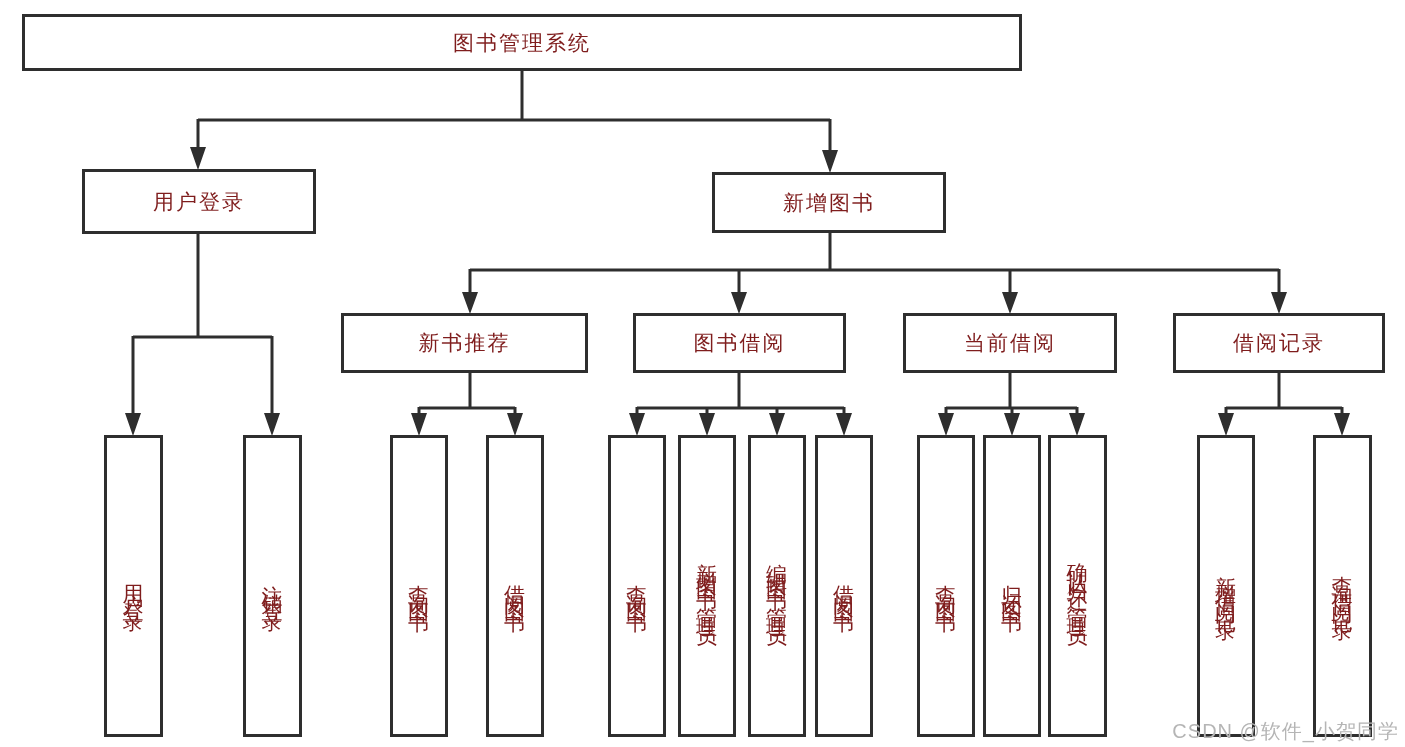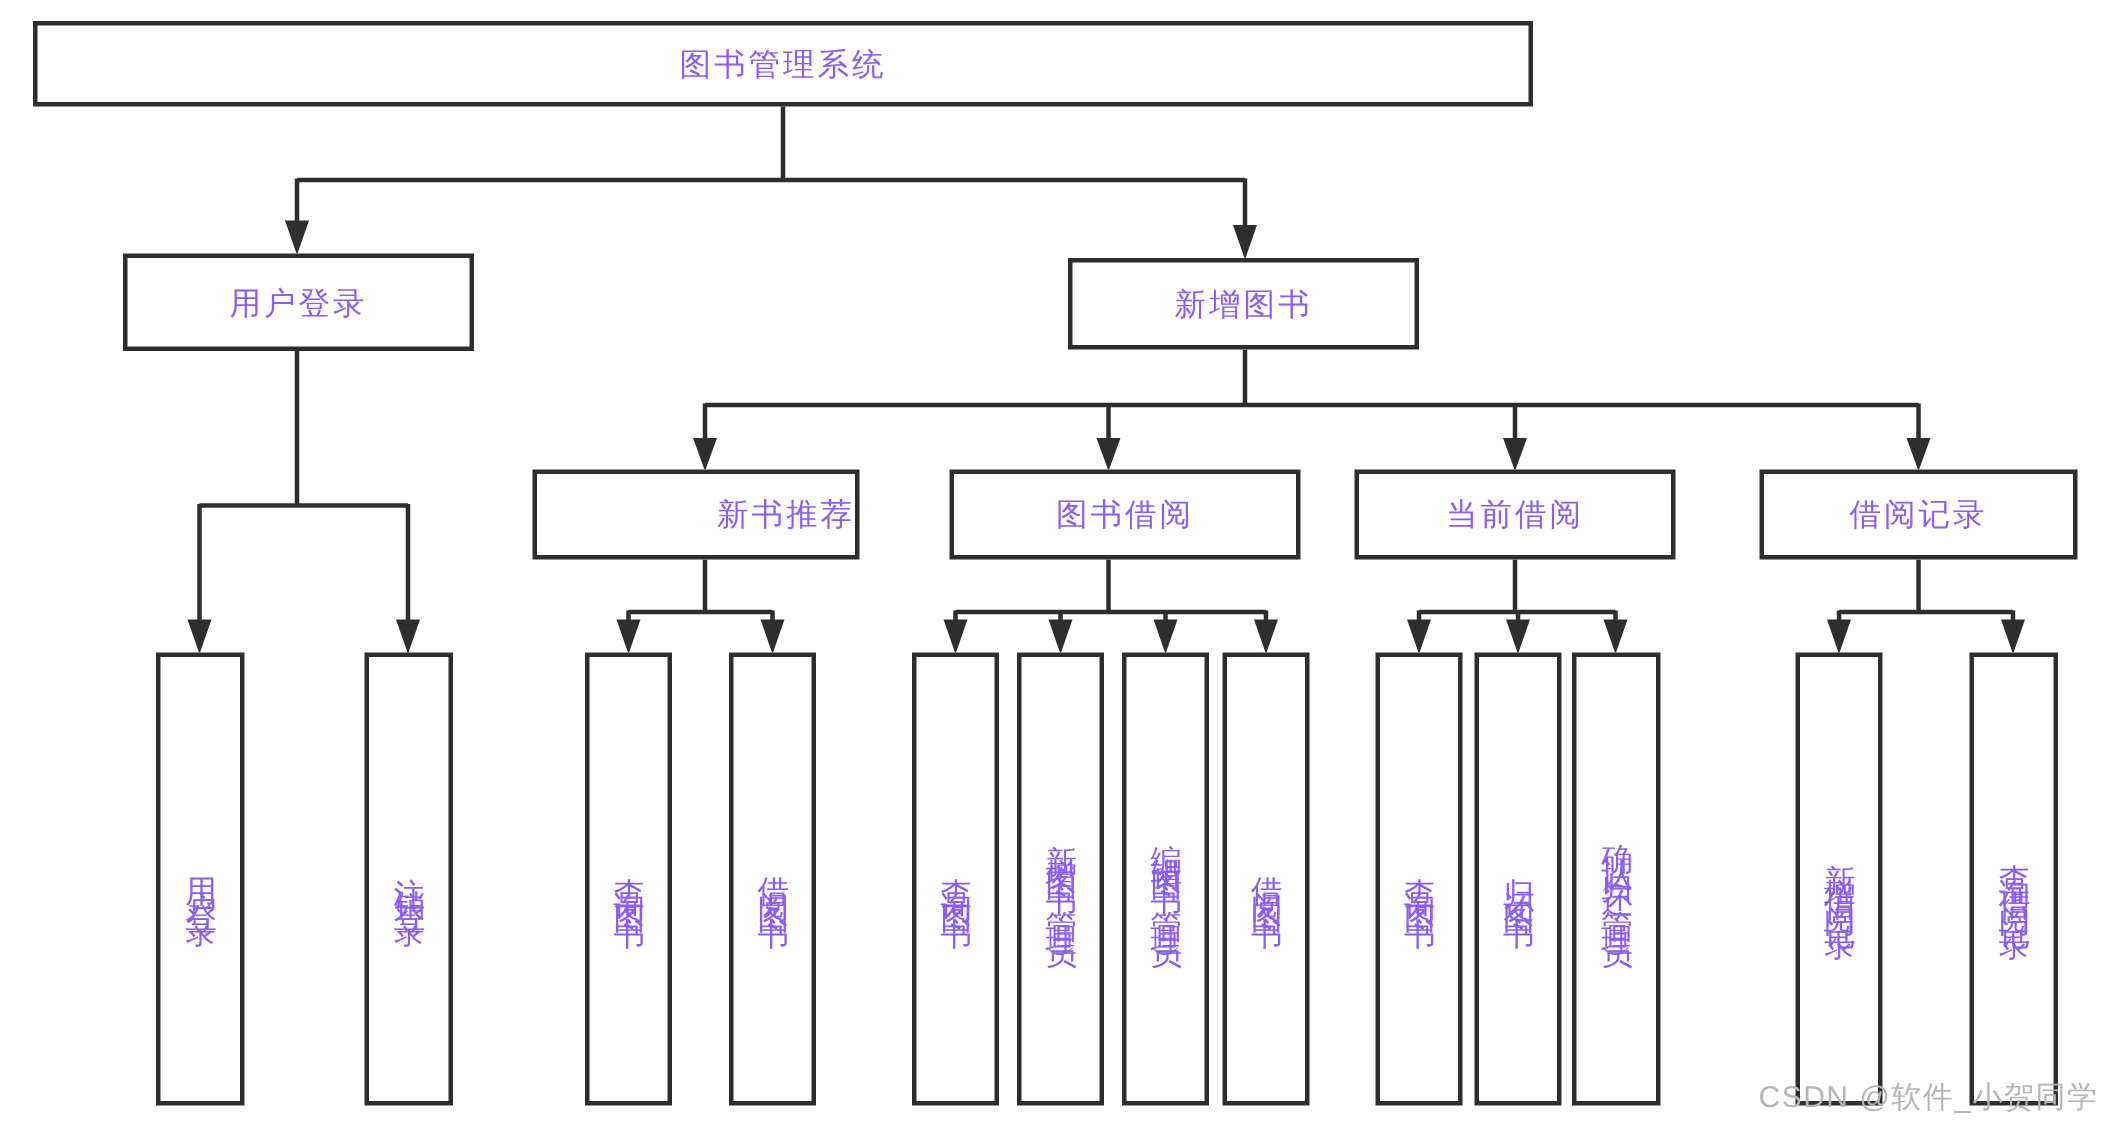--- a/index.html
+++ b/index.html
@@ -20,21 +20,21 @@
   .box {
     position: absolute;
     box-sizing: border-box;
     border: 3px solid #2e2e2e;
     background: #ffffff;
     display: flex;
     align-items: center;
     justify-content: center;
     font-size: 21px;
     letter-spacing: 2px;
-    color: #8b5cf6;
+    color: #7f1d1d;
   }
   .vbox span {
     writing-mode: vertical-rl;
     text-orientation: mixed;
     letter-spacing: 9px;
     font-size: 21px;
     line-height: 1;
     white-space: nowrap;
   }
   .watermark {
@@ -107,24 +107,24 @@
     <span>图书管理系统</span>
   </div>
 
   <div class="box" style="left:82px; top:169px; width:234px; height:65px;">
     <span>用户登录</span>
   </div>
   <div class="box" style="left:712px; top:172px; width:234px; height:61px;">
     <span>新增图书</span>
   </div>
 
-  <div class="box" style="left:355px; top:313px; width:218px; height:60px;justify-content:flex-end;">
+  <div class="box" style="left:341px; top:313px; width:247px; height:60px;">
     <span>新书推荐</span>
   </div>
-  <div class="box" style="left:633px; top:313px; width:234px; height:60px;">
+  <div class="box" style="left:633px; top:313px; width:213px; height:60px;">
     <span>图书借阅</span>
   </div>
   <div class="box" style="left:1173px; top:313px; width:212px; height:60px;">
     <span>借阅记录</span>
   </div>
   <div class="box" style="left:903px; top:313px; width:214px; height:60px;">
     <span>当前借阅</span>
   </div>
 
   <div class="box vbox" style="left:104px; top:435px; width:59px; height:302px;">

